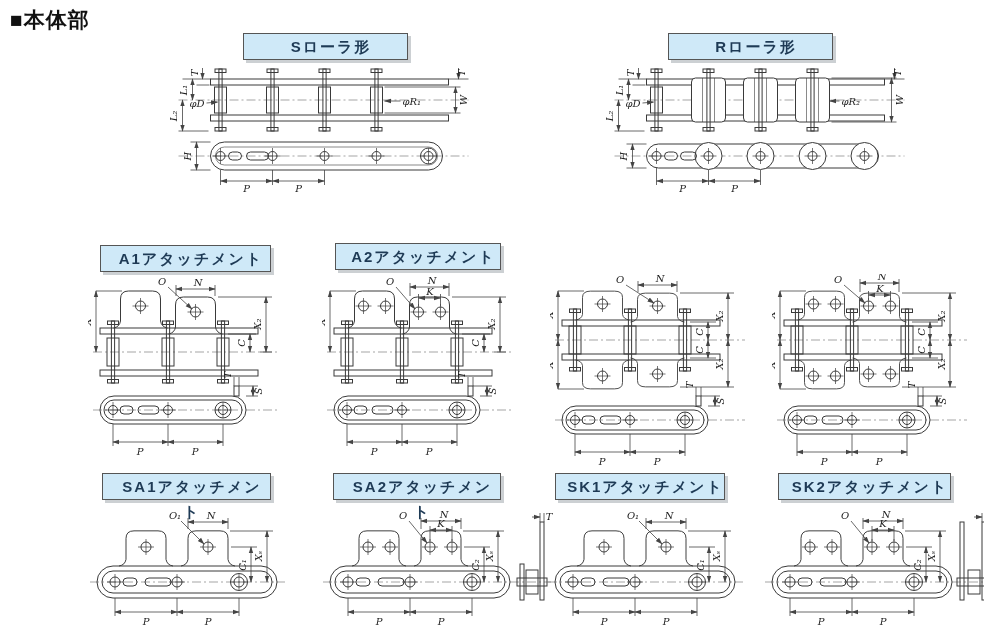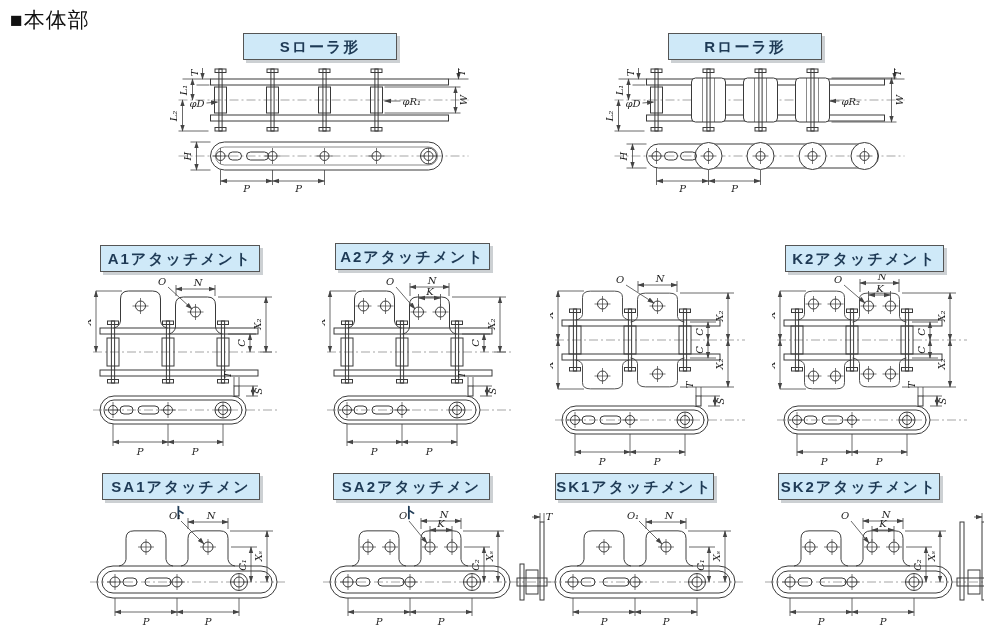--- a/index.html
+++ b/index.html
@@ -1,22 +1,22 @@
 <!DOCTYPE html>
 <html><head>
 <meta charset="utf-8">
 <style>
   html,body{margin:0;padding:0;background:#fff;}
   .page{position:relative;width:984px;height:630px;background:#fff;overflow:hidden;
         font-family:"Liberation Sans","DejaVu Sans",sans-serif;}
-  .heading{position:absolute;font-size:21px;font-weight:normal;color:#111;letter-spacing:1px;}
+  .heading{position:absolute;font-size:21px;font-weight:bold;color:#111;letter-spacing:1px;}
   .label-box{position:absolute;height:25px;line-height:25px;text-align:center;
              background:#cfe9f8;border:1px solid #555;
              box-shadow:3px 3px 0 rgba(110,120,130,0.35);
-             font-size:15px;font-weight:bold;color:#1e3a55;letter-spacing:2px;}
+             font-size:15px;font-weight:bold;color:#1e3a55;letter-spacing:2px;padding-left:11px;}
   .diagram{position:absolute;stroke:#3a3a3a;fill:none;stroke-width:1;}
   .diagram .thin{stroke-width:0.6;}
   .diagram .cl{stroke-dasharray:9 3 2 3;stroke-width:0.7;stroke:#808080;}
   .diagram .dim,.diagram .ext,.diagram .ldr{stroke-width:0.8;stroke:#444;}
   .diagram .wf{fill:#fff;}
   .dtext{font:italic 10px "DejaVu Serif",serif;fill:#1c1c1c;stroke:none;}
 </style>
 </head>
 <body>
 
@@ -65,21 +65,20 @@
       </g>
     </defs>
   </svg>
 
   <div class="heading" style="left:10px;top:6px">■本体部</div>
 
   <div class="label-box" style="left:243px;top:33px;width:152px">Sローラ形</div>
   <div class="label-box" style="left:668px;top:33px;width:152px">Rローラ形</div>
   <div class="label-box" style="left:100px;top:245px;width:158px">A1アタッチメント</div>
   <div class="label-box" style="left:335px;top:243px;width:153px">A2アタッチメント</div>
-  <div class="label-box" style="left:785px;top:245px;width:157px">K2アタッチメント</div>
   <div class="label-box" style="left:102px;top:473px;width:156px">SA1アタッチメント</div>
   <div class="label-box" style="left:333px;top:473px;width:155px">SA2アタッチメント</div>
   <div class="label-box" style="left:555px;top:473px;width:157px">SK1アタッチメント</div>
   <div class="label-box" style="left:778px;top:473px;width:160px">SK2アタッチメント</div>
 
   <svg class="diagram" style="left:160px;top:64px" width="315" height="130" viewBox="0 0 310 130">
     <line class="cl" x1="16" y1="36" x2="306" y2="36"></line>
     <line class="cl" x1="16" y1="92" x2="306" y2="92"></line>
     <g>
       <rect x="48" y="15" width="238" height="6"></rect>

